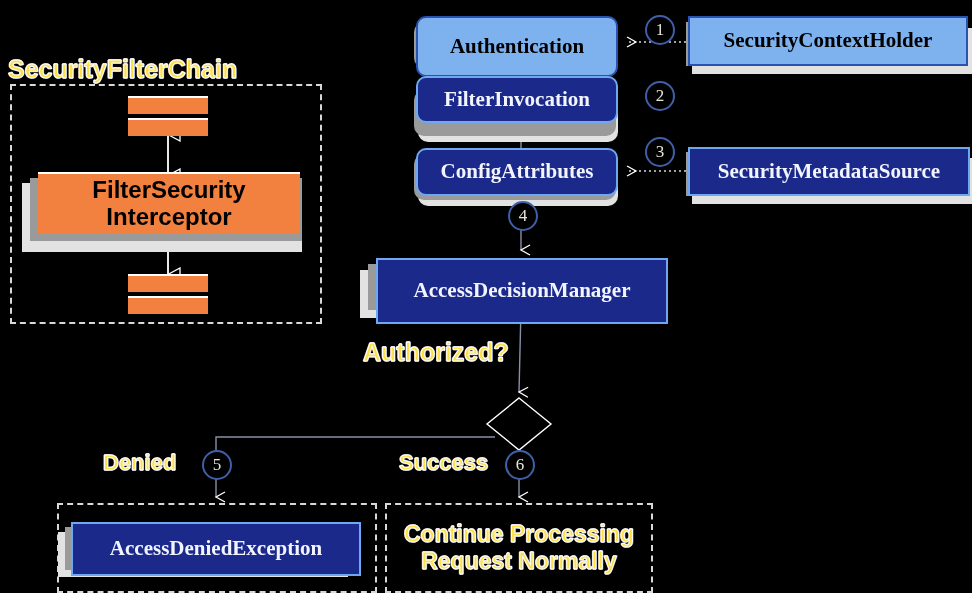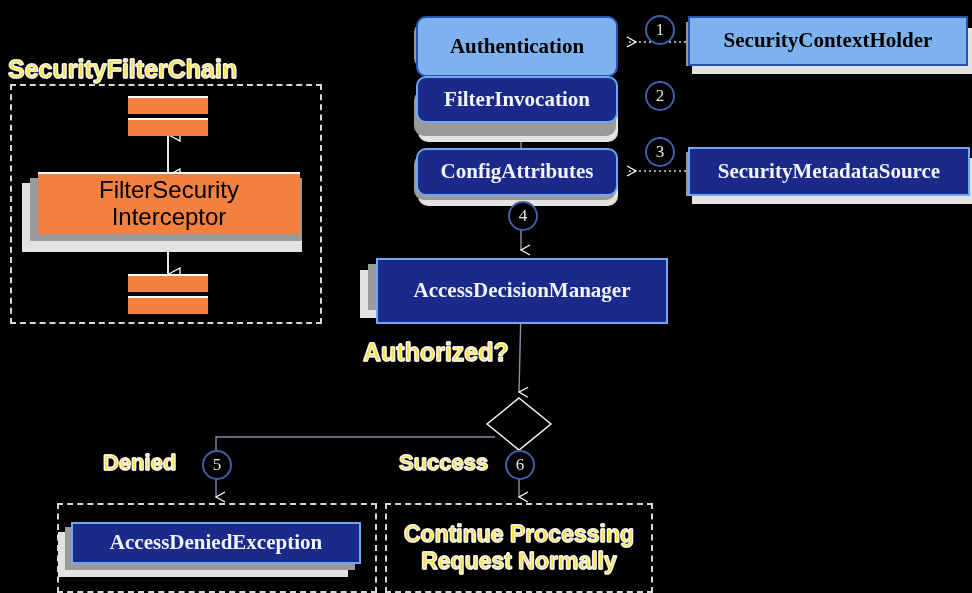--- a/index.html
+++ b/index.html
@@ -52,21 +52,21 @@
     font-size: 21px;
     font-family: "Liberation Serif", serif;
   }
   .rounded { border-radius: 10px; }
 
   
   .box-orange {
     background: #f2803f;
     border-top: 2px solid #ffffff;
     color: #000000;
-    font-weight: normal;
+    font-weight: bold;
     font-family: "Liberation Sans", sans-serif;
     font-size: 24px;
   }
   .bar-orange {
     position: absolute;
     background: #f2803f;
     border-top: 2px solid #ffffff;
     box-sizing: border-box;
   }
 
@@ -227,21 +227,21 @@
   <div class="outline-text" style="left:103px; top:450px; font-size:22px;">Denied</div>
   <div class="step-circle" style="left:202px; top:450px;">5</div>
 
   <div class="outline-text" style="left:399px; top:450px; font-size:22px;">Success</div>
   <div class="step-circle" style="left:505px; top:450px;">6</div>
 
   <div class="dashed-box" style="left:57px; top:503px; width:320px; height:90px;"></div>
 
   <div class="shadow-light" style="left:58px; top:532px; width:290px; height:45px;"></div>
   <div class="shadow-dark" style="left:65px; top:527px; width:290px; height:43px;"></div>
-  <div class="node box-blue-dark" style="left:71px; top:522px; width:290px; height:42px;">
+  <div class="node box-blue-dark" style="left:71px; top:522px; width:290px; height:54px;">
     <span>AccessDeniedException</span>
   </div>
 
   <div class="dashed-box" style="left:385px; top:503px; width:268px; height:90px;"></div>
   <div class="outline-text" style="left:400px; top:521px; font-size:23px; text-align:center; width:238px;">
     <div>Continue Processing</div>
     <div>Request Normally</div>
   </div>
 
   <div class="step-circle" style="left:645px; top:15px;">1</div>

